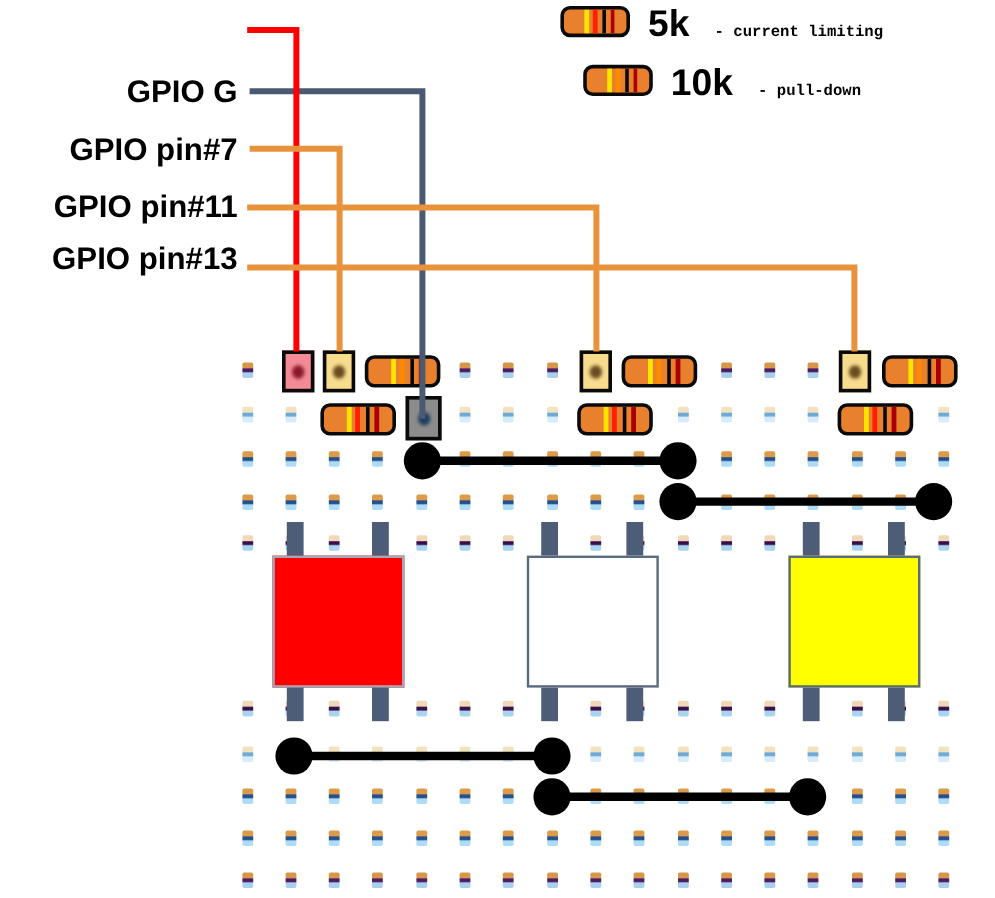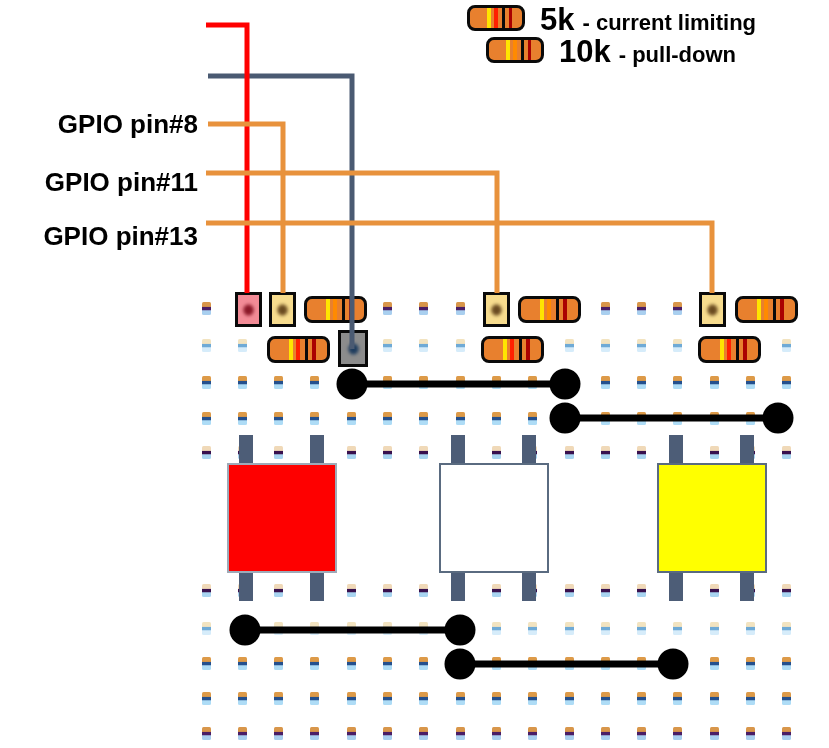--- a/index.html
+++ b/index.html
@@ -12,34 +12,34 @@
   .res{position:absolute;border:3px solid #0a0a0a;border-radius:8px;box-sizing:border-box;overflow:hidden;}
   .res .band{position:absolute;top:0;bottom:0;}
   .btn-leg{position:absolute;}
   .btn-body{position:absolute;box-sizing:border-box;}
   .gpio-label{position:absolute;right:631px;font-size:26px;font-weight:bold;color:#000;
               white-space:nowrap;line-height:32px;}
   svg.layer{position:absolute;left:0;top:0;}
   .legend-row{position:absolute;left:467px;height:40px;display:flex;align-items:center;gap:15px;}
   .legend-text{white-space:nowrap;color:#000;}
   .legend-value{font-size:31px;font-weight:bold;}
-  .legend-desc{font-size:22px;font-weight:bold;margin-left:8px;}
+  .legend-desc{font-size:13px;font-weight:bold;margin-left:21px;font-family:Liberation Mono, monospace;}
 </style>
 </head>
 <body>
 
 <div id="stage">
 
   <div class="legend-row" style="top:0px;">
     <span id="legend-icon-0"><div class="res" style="width: 58px; height: 26px; background: rgb(232, 128, 46); position: relative; display: inline-block;"><div class="band" style="left: 17.14px; width: 4px; background: rgb(255, 228, 0);"></div><div class="band" style="left: 23.81px; width: 4px; background: rgb(255, 32, 0);"></div><div class="band" style="left: 31.85px; width: 3px; background: rgb(10, 10, 10);"></div><div class="band" style="left: 38.85px; width: 3.5px; background: rgb(170, 0, 0);"></div></div></span>
     <span class="legend-text">
       <span class="legend-value">5k</span><span class="legend-desc">- current limiting</span>
     </span>
   </div>
-  <div class="legend-row" style="top:32px;padding-left:19px;">
+  <div class="legend-row" style="top:49px;padding-left:19px;">
     <span id="legend-icon-1"><div class="res" style="width: 58px; height: 26px; background: rgb(232, 128, 46); position: relative; display: inline-block;"><div class="band" style="left: 17.14px; width: 4px; background: rgb(255, 228, 0);"></div><div class="band" style="left: 23.81px; width: 4px; background: rgb(255, 138, 0);"></div><div class="band" style="left: 31.85px; width: 3px; background: rgb(10, 10, 10);"></div><div class="band" style="left: 38.85px; width: 3.5px; background: rgb(170, 0, 0);"></div></div></span>
     <span class="legend-text">
       <span class="legend-value">10k</span><span class="legend-desc">- pull-down</span>
     </span>
   </div>
 
 <div class="hole" style="left: 201.5px; top: 301.5px; background: linear-gradient(rgb(216, 150, 74) 0%, rgb(216, 150, 74) 34%, rgb(74, 30, 102) 42%, rgb(74, 30, 102) 58%, rgb(169, 207, 239) 68%, rgb(169, 207, 239) 100%);"></div>
     <div class="hole" style="left: 237.8px; top: 301.5px; background: linear-gradient(rgb(216, 150, 74) 0%, rgb(216, 150, 74) 34%, rgb(74, 30, 102) 42%, rgb(74, 30, 102) 58%, rgb(169, 207, 239) 68%, rgb(169, 207, 239) 100%);"></div>
     <div class="hole" style="left: 274.1px; top: 301.5px; background: linear-gradient(rgb(216, 150, 74) 0%, rgb(216, 150, 74) 34%, rgb(74, 30, 102) 42%, rgb(74, 30, 102) 58%, rgb(169, 207, 239) 68%, rgb(169, 207, 239) 100%);"></div>
     <div class="hole" style="left: 310.4px; top: 301.5px; background: linear-gradient(rgb(216, 150, 74) 0%, rgb(216, 150, 74) 34%, rgb(74, 30, 102) 42%, rgb(74, 30, 102) 58%, rgb(169, 207, 239) 68%, rgb(169, 207, 239) 100%);"></div>
@@ -297,16 +297,17 @@
     <div class="btn-leg" style="left: 451px; top: 435px; width: 14px; height: 29px; background: rgb(77, 93, 119);"></div>
     <div class="btn-leg" style="left: 451px; top: 572px; width: 14px; height: 29px; background: rgb(77, 93, 119);"></div>
     <div class="btn-leg" style="left: 522px; top: 435px; width: 14px; height: 29px; background: rgb(77, 93, 119);"></div>
     <div class="btn-leg" style="left: 522px; top: 572px; width: 14px; height: 29px; background: rgb(77, 93, 119);"></div>
     <div class="btn-body" style="left: 439px; top: 463px; width: 110px; height: 110px; background: rgb(255, 255, 255); border: 2.5px solid rgb(90, 107, 128);"></div>
     <div class="btn-leg" style="left: 669px; top: 435px; width: 14px; height: 29px; background: rgb(77, 93, 119);"></div>
     <div class="btn-leg" style="left: 669px; top: 572px; width: 14px; height: 29px; background: rgb(77, 93, 119);"></div>
     <div class="btn-leg" style="left: 740px; top: 435px; width: 14px; height: 29px; background: rgb(77, 93, 119);"></div>
     <div class="btn-leg" style="left: 740px; top: 572px; width: 14px; height: 29px; background: rgb(77, 93, 119);"></div>
     <div class="btn-body" style="left: 657px; top: 463px; width: 110px; height: 110px; background: rgb(255, 255, 0); border: 2.5px solid rgb(90, 107, 128);"></div>
-    <div class="gpio-label" style="top: 108px;">GPIO pin#8</div>
-    <div class="gpio-label" style="top: 166px;">GPIO pin#11</div>
-    <div class="gpio-label" style="top: 220px; margin-left: 42px;">GPIO pin#13</div>
+    <div class="gpio-label" style="top: 60px;">GPIO G</div>
+    <div class="gpio-label" style="top: 108px;">GPIO pin#7</div>
+    <div class="gpio-label" style="top: 156px;">GPIO pin#11</div>
+    <div class="gpio-label" style="top: 199px; margin-left: 42px;">GPIO pin#13</div>
   </div>
 
 </body></html>

